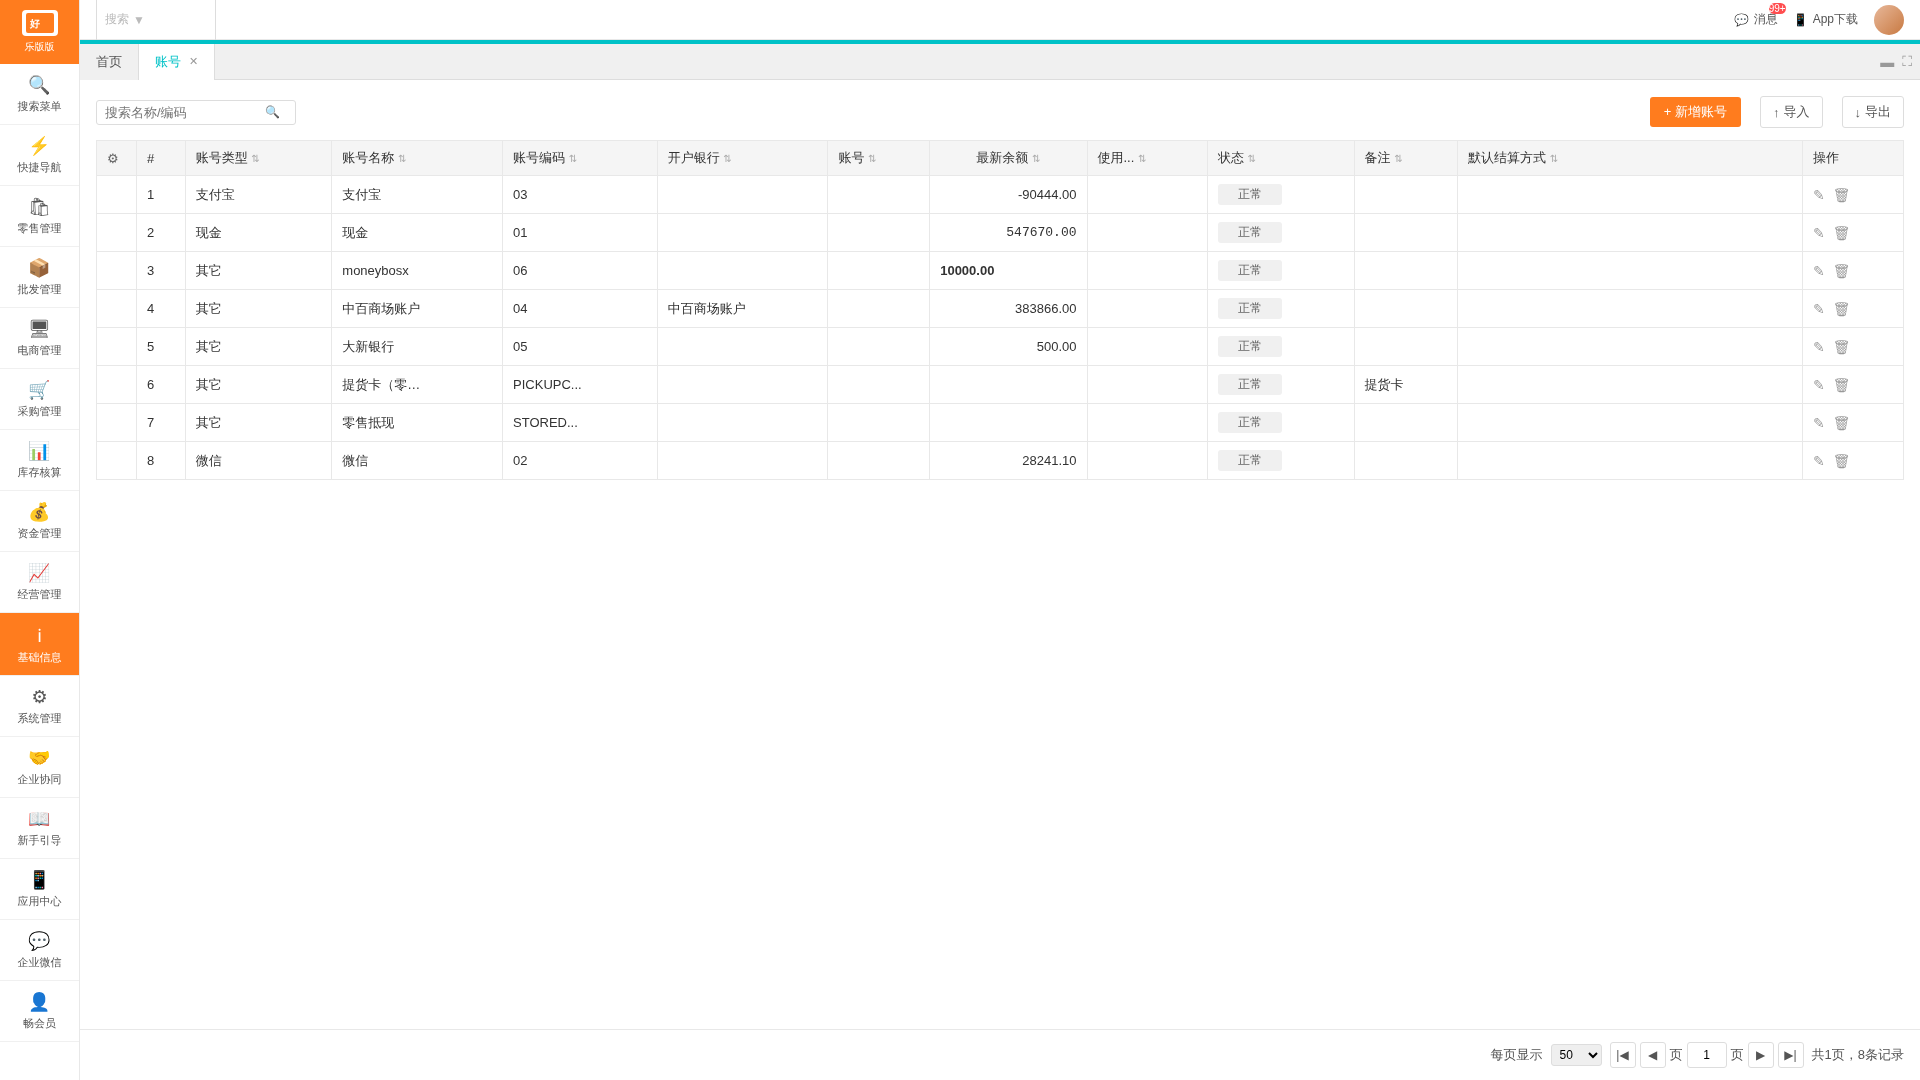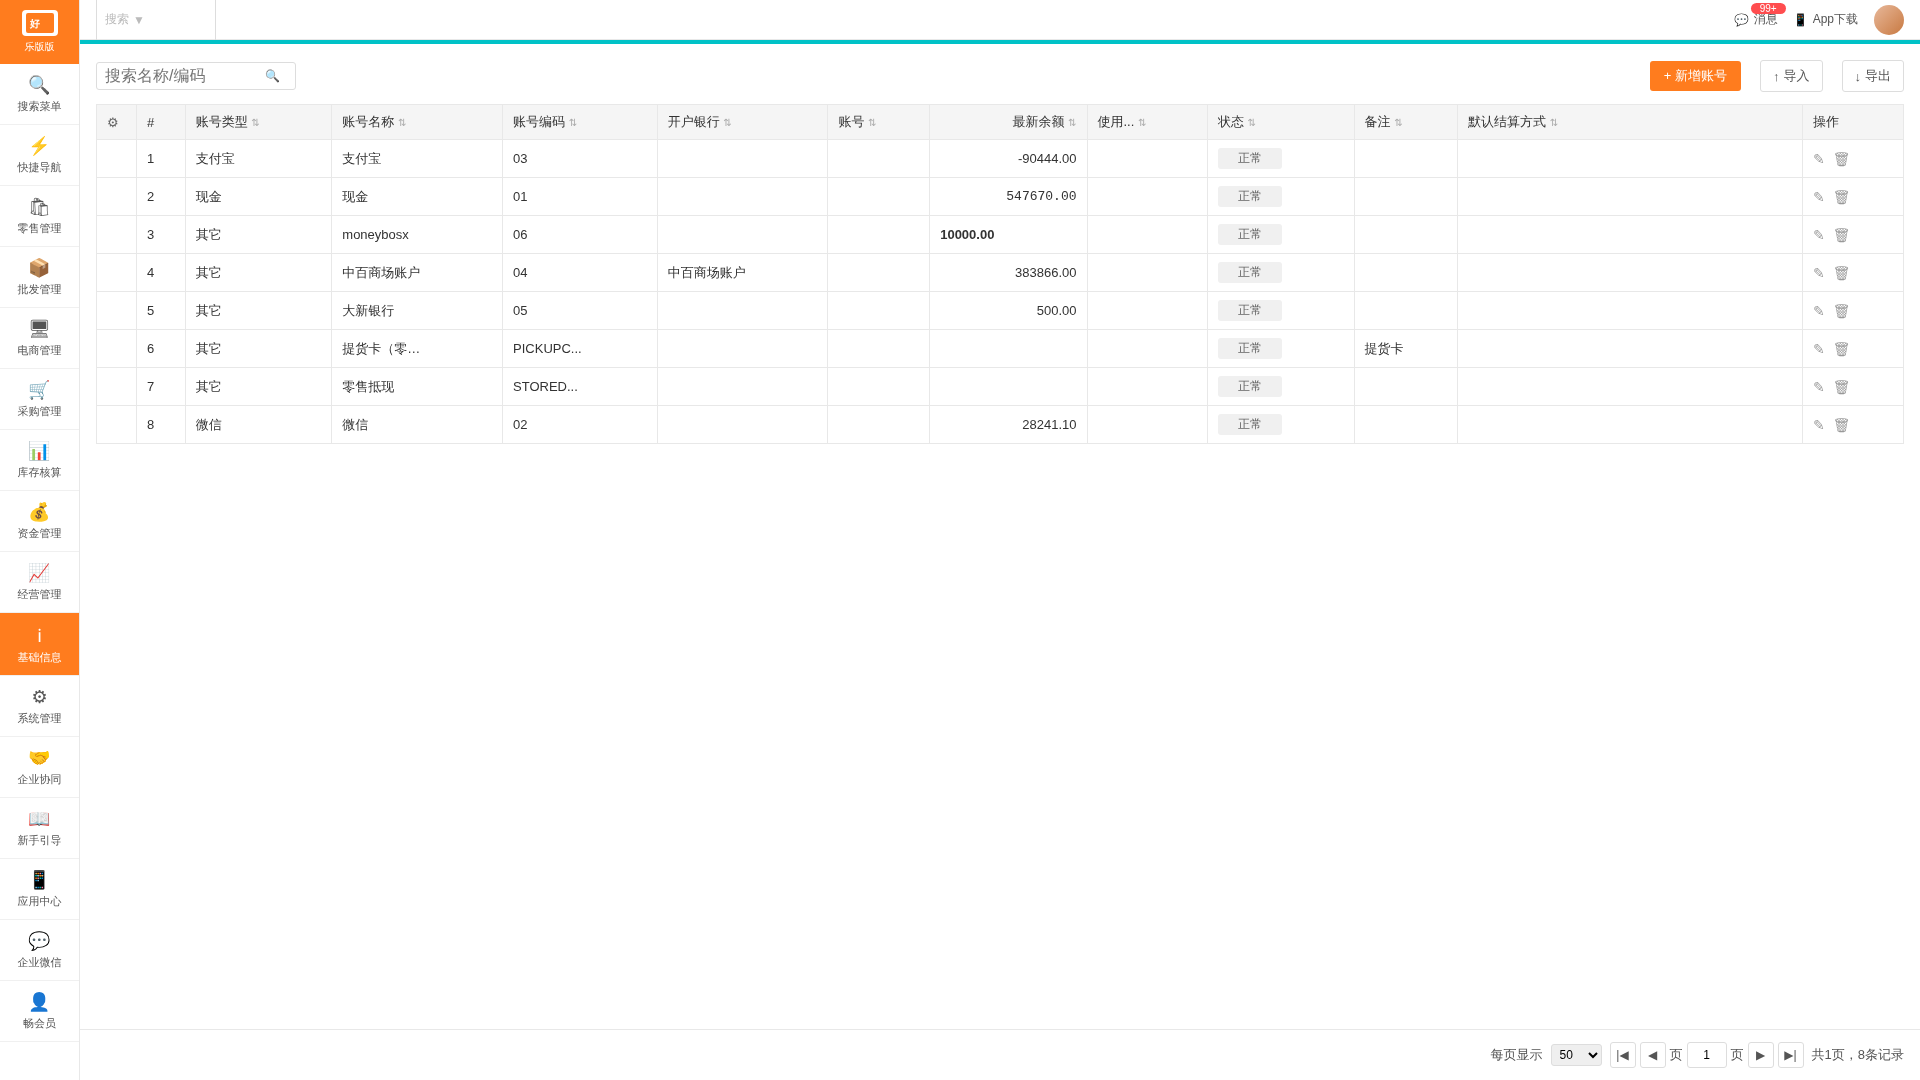--- a/index.html
+++ b/index.html
@@ -103,21 +103,21 @@
       cursor: pointer;
     }
     .badge-count {
       position: absolute;
       top: -8px;
       right: -8px;
       background: #ff4d4f;
       color: #fff;
       border-radius: 8px;
       font-size: 10px;
-      padding: 0 9px;
+      padding: 0 0;
       min-width: 16px;
       text-align: center;
     }
     .avatar {
       width: 30px;
       height: 30px;
       border-radius: 50%;
       background: #ccc;
       overflow: hidden;
     }
@@ -179,21 +179,21 @@
       border-radius: 3px;
       padding: 4px 8px;
       width: 200px;
       font-size: 12px;
       color: #999;
     }
     .search-box input {
       border: none;
       outline: none;
       width: 160px;
-      font-size: 16px;
+      font-size: 13px;
       color: #333;
     }
     .toolbar-right { display: flex; align-items: center; gap: 19px; }
     .btn-primary {
       background: #ff7c1e;
       color: #fff;
       border: none;
       border-radius: 3px;
       padding: 6px 14px;
       font-size: 13px;
@@ -412,20 +412,33 @@
       <div class="msg-badge" style="position:relative;">
         <span>📱</span>
         <span>App下载</span>
       </div>
       <div class="avatar" style="background: linear-gradient(135deg, #e8b89a, #c87941);"></div>
     </div>
   </div>
 
   <div class="teal-header-bar"></div>
 
+  <div class="tabbar">
+    <div class="tab">
+      <span>首页</span>
+    </div>
+    <div class="tab active">
+      <span>账号</span>
+      <span class="tab-close">✕</span>
+    </div>
+    <div style="flex:1;display:flex;align-items:center;justify-content:flex-end;padding-right:8px;">
+      <span style="cursor:pointer;color:#999;margin-right:8px;font-size:14px;">▬</span>
+      <span style="cursor:pointer;color:#999;font-size:14px;">⛶</span>
+    </div>
+  </div>
 
   <div class="content-wrapper">
     <div class="content-area">
 
       <div class="toolbar">
         <div class="search-box">
           <input type="text" placeholder="搜索名称/编码" style="">
           <span style="color:#999;">🔍</span>
         </div>
         <div class="toolbar-right">
@@ -461,21 +474,21 @@
               <span class="sort-icon"> ⇅</span>
             </th>
             <th>
               <span>开户银行</span>
               <span class="sort-icon"> ⇅</span>
             </th>
             <th>
               <span>账号</span>
               <span class="sort-icon"> ⇅</span>
             </th>
-            <th style="text-align:right;">
+            <th style="text-align:center;">
               <span>最新余额</span>
               <span class="sort-icon"> ⇅</span>
             </th>
             <th>
               <span>使用...</span>
               <span class="sort-icon"> ⇅</span>
             </th>
             <th>
               <span>状态</span>
               <span class="sort-icon"> ⇅</span>

